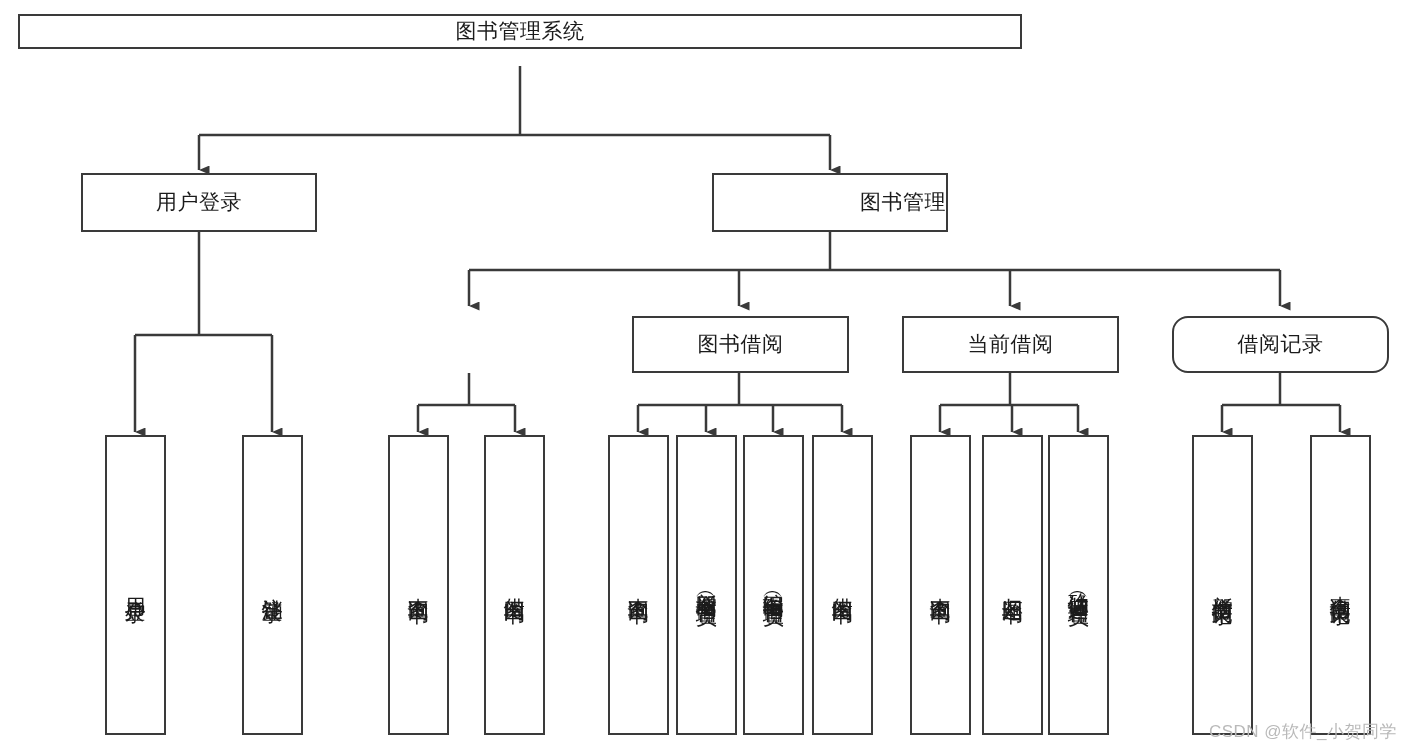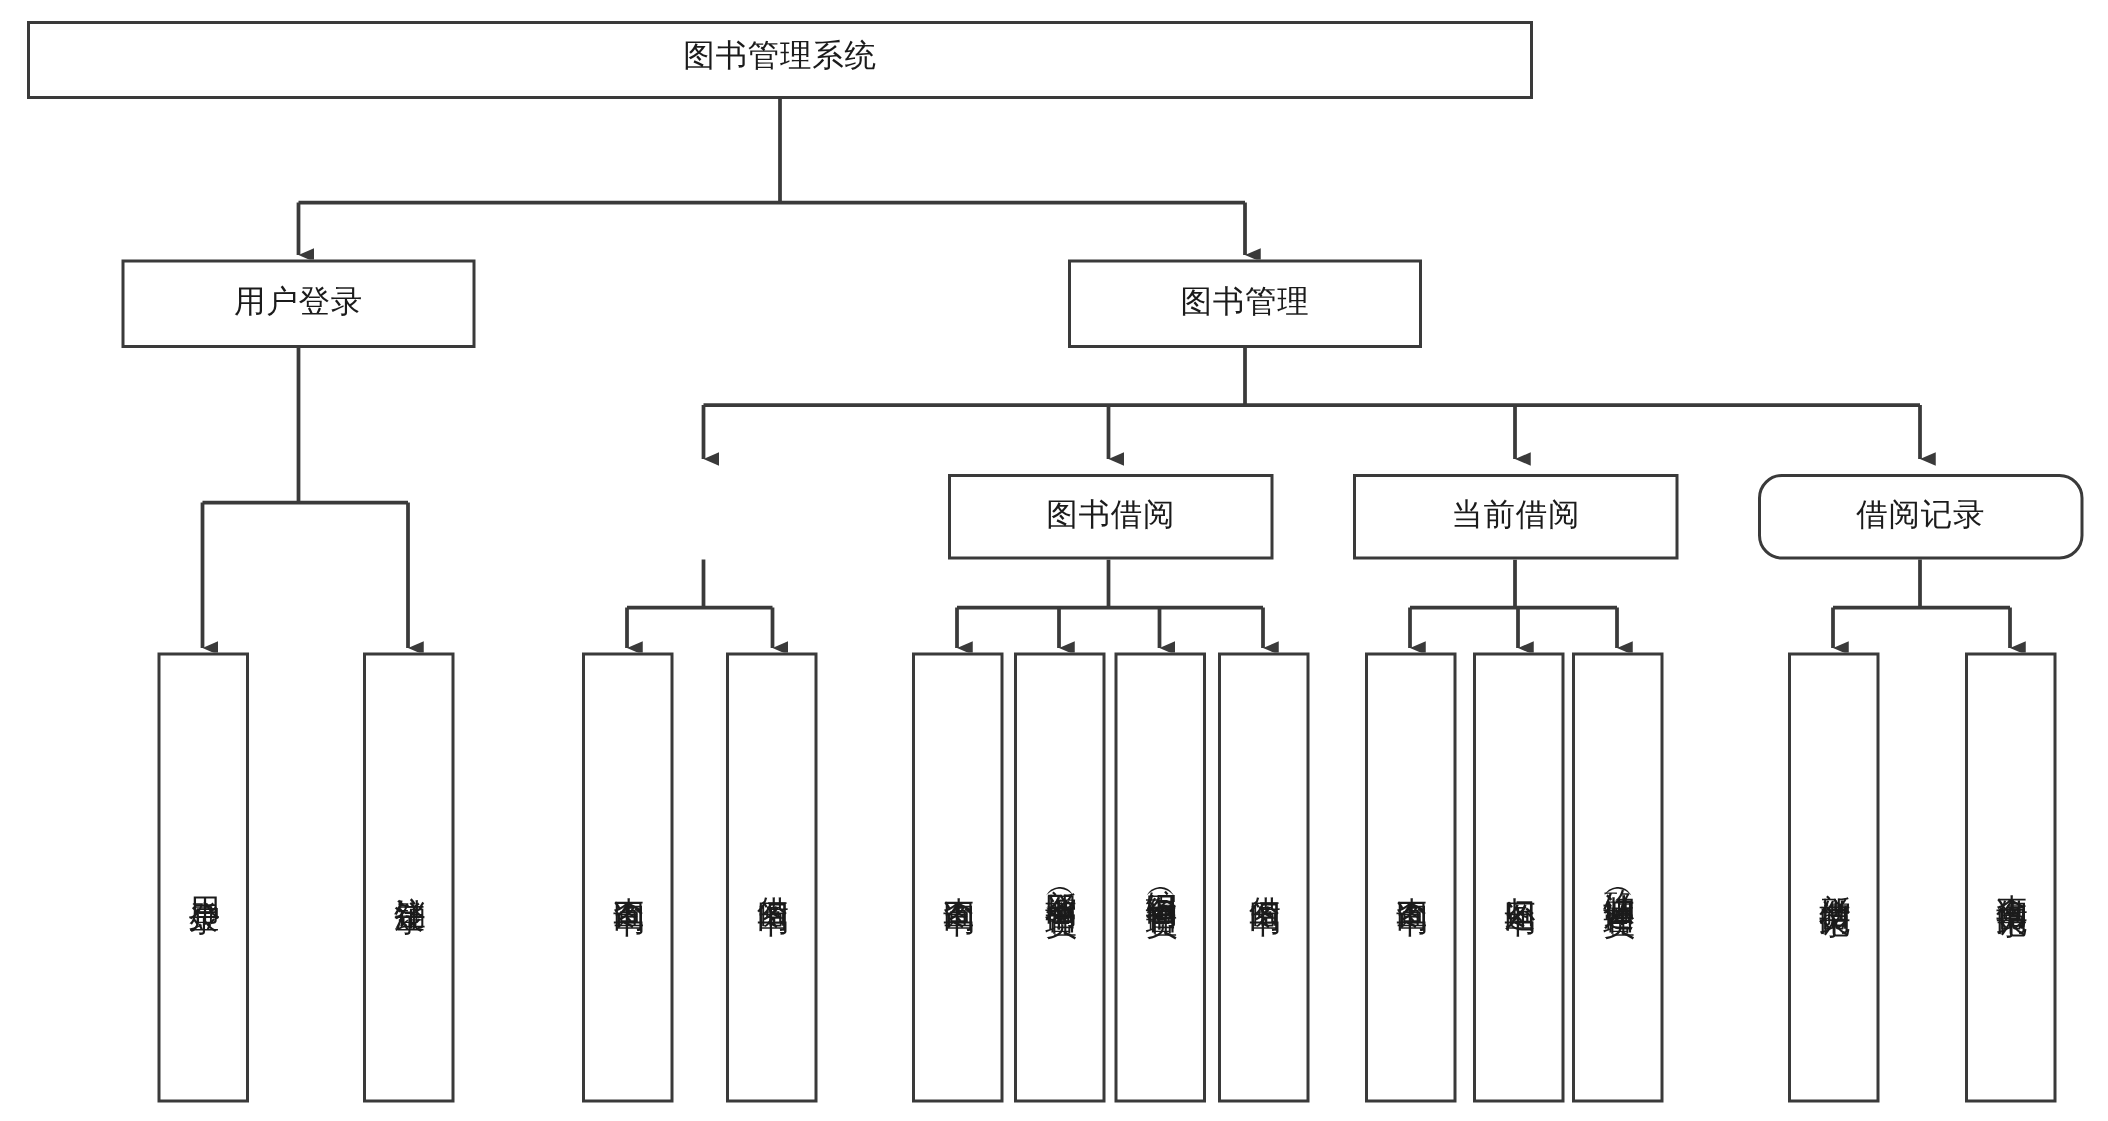--- a/index.html
+++ b/index.html
@@ -112,28 +112,28 @@
       <path d="M1012,405 L1012,432" marker-end="url(#arw)"></path>
       <path d="M1078,405 L1078,432" marker-end="url(#arw)"></path>
 
       <path d="M1280,373 L1280,405"></path>
       <path d="M1222,405 L1340,405"></path>
       <path d="M1222,405 L1222,432" marker-end="url(#arw)"></path>
       <path d="M1340,405 L1340,432" marker-end="url(#arw)"></path>
     </g>
   </svg>
 
-  <div class="node" style="left:18px; top:14px; width:1004px; height:52px;font-family:Liberation Mono, monospace;">
+  <div class="node" style="left:18px; top:14px; width:1004px; height:35px;">
     <span class="label">图书管理系统</span>
   </div>
 
   <div class="node" style="left:81px; top:173px; width:236px; height:59px;">
     <span class="label">用户登录</span>
   </div>
-  <div class="node" style="left:712px; top:173px; width:236px; height:59px;">
+  <div class="node" style="left:712px; top:173px; width:236px; height:59px;justify-content:flex-end;">
     <span class="label">图书管理</span>
   </div>
 
   <div class="node" style="left:902px; top:316px; width:217px; height:57px;">
     <span class="label">当前借阅</span>
   </div>
   <div class="node" style="left:632px; top:316px; width:217px; height:57px;">
     <span class="label">图书借阅</span>
   </div>
   <div class="node" style="left:1172px; top:316px; width:217px; height:57px;border-radius:16px;">
@@ -177,13 +177,14 @@
     <span class="label">确认归还（管理员）</span>
   </div>
 
   <div class="node vertical" style="left:1192px; top:435px; width:61px; height:300px;">
     <span class="label">新增借阅记录</span>
   </div>
   <div class="node vertical" style="left:1310px; top:435px; width:61px; height:300px;">
     <span class="label">查询借阅记录</span>
   </div>
 
+  <div class="watermark">CSDN @软件_小贺同学</div>
 </div>
 
 </body></html>

